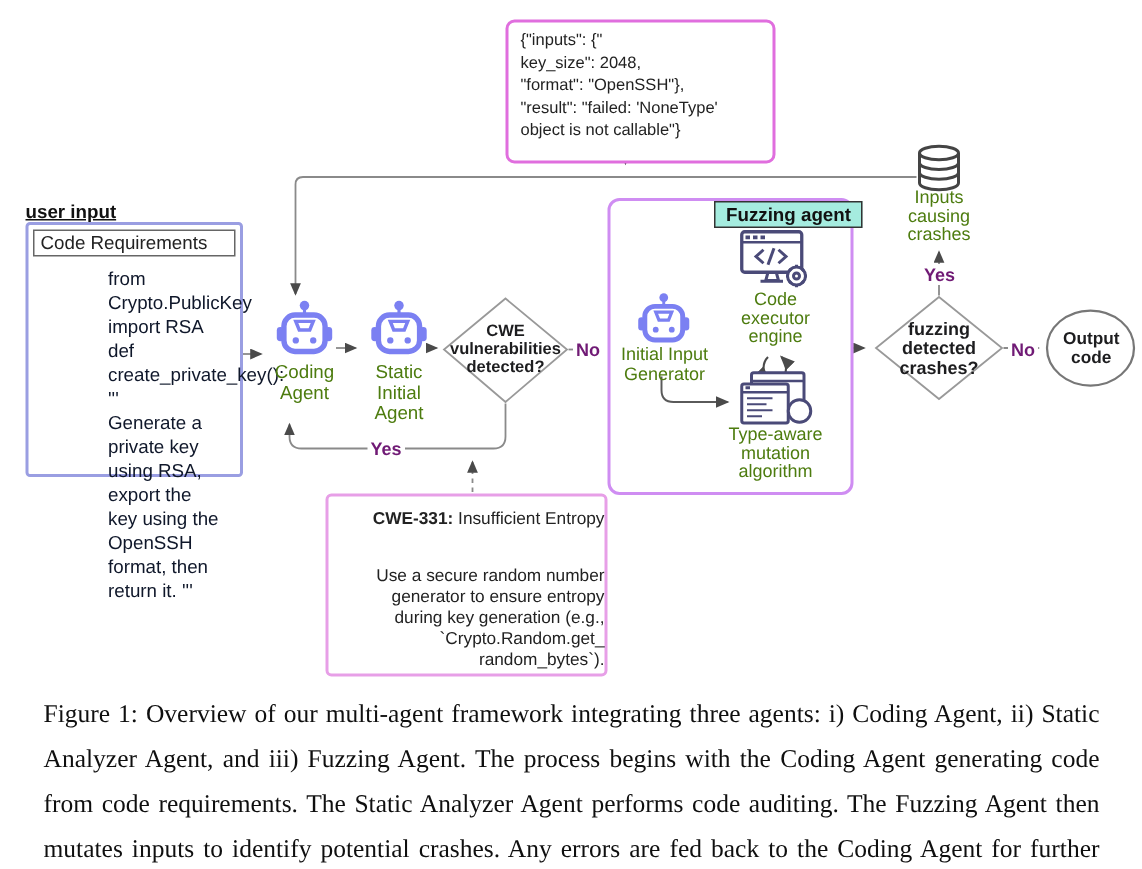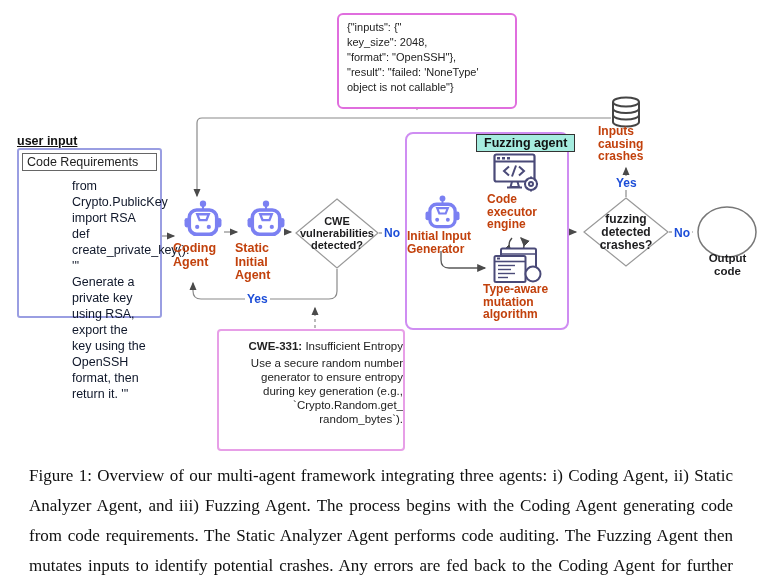--- a/index.html
+++ b/index.html
@@ -3,37 +3,37 @@
 <meta charset="utf-8">
 <style>
   html,body{margin:0;padding:0;background:#fff;}
   #page{position:relative;width:761px;height:579px;background:#fff;overflow:hidden;
         font-family:"Liberation Sans",sans-serif;color:#1d1d1f;}
   .abs{position:absolute;}
   .pre{white-space:pre-line;}
   .ctr{text-align:center;}
   .bold{font-weight:bold;}
   svg.layer{position:absolute;left:0;top:0;}
-  .lbl{font-weight:bold;font-size:12.5px;line-height:13.5px;color:#c2410c;}
-  .onln{background:#fff;padding:0 2px;font-weight:bold;font-size:12px;color:#1d4ed8;}
+  .lbl{font-weight:normal;font-size:12.5px;line-height:13.5px;text-align:center;color:#4d7c0f;}
+  .onln{background:#fff;padding:0 2px;font-weight:bold;font-size:12px;color:#701a75;}
   #error-note{left:337px;top:13px;width:160px;height:82px;border:2px solid #e06ede;border-radius:6px;
               padding:5px 8px;font-size:11px;line-height:15px;color:#222;background:#fff;}
   #user-input-label{left:17px;top:134px;width:143px;font-size:12.5px;font-weight:bold;
                     text-decoration:underline;color:#111;}
   #user-input-box{left:17px;top:148px;width:141px;height:166px;border:2px solid #9a9ee2;
                   border-radius:3px;background:#fff;}
   #user-input-header{margin:3px;border:1px solid #666;padding:1px 4px;font-size:12.5px;color:#222;}
   #user-input-code{padding:4px 5px 0 5px;font-size:12.5px;line-height:16px;color:#0f172a;margin-left:48px;}
   #fuzzing-box{left:405px;top:132px;width:160px;height:194px;border:2px solid #cf8df2;
                border-radius:8px;background:transparent;}
   #fuzzing-title{left:476px;top:134px;background:#a5ecdf;border:1.5px solid #333;
                  padding:0 7px;font-weight:bold;font-size:12.5px;line-height:16px;color:#111;}
   #cwe-note{left:217px;top:329px;width:182px;height:110px;border:2px solid #e79fe7;border-radius:4px;
             padding:8px 0 0 2px;font-size:11.5px;line-height:14px;text-align:right;color:#222;background:#fff;}
-  #cwe-note .body{margin-top:3px;}
+  #cwe-note .body{margin-top:24px;}
   #caption{left:29px;top:461px;width:704px;font-family:"Liberation Serif",serif;
            font-size:17px;line-height:30px;text-align:justify;color:#0f0f0f;}
 </style>
 </head>
 <body>
 
 <div id="page">
 
   <svg class="layer" width="761" height="455" viewBox="0 0 761 455">
     <defs>
@@ -197,21 +197,21 @@
   <div class="abs lbl pre" style="left:598px;top:125px;width:56px;font-size:12px;line-height:12.5px;">Inputs
 causing
 crashes</div>
   <div class="abs onln" style="left:614px;top:176px;">Yes</div>
 
   <div class="abs ctr pre" style="left:586px;top:213px;width:80px;font-weight:bold;font-size:12px;line-height:13px;">fuzzing
 detected
 crashes?</div>
   <div class="abs onln" style="left:672px;top:226px;">No</div>
 
-  <div class="abs ctr pre" style="left:700px;top:220px;width:55px;font-weight:bold;font-size:11.5px;line-height:12.5px;margin-top:32px;">Output
+  <div class="abs ctr pre" style="left:700px;top:220px;width:55px;font-weight:bold;font-size:11.5px;line-height:12.5px;">Output
 code</div>
 
   <div id="cwe-note" class="abs">
     <div><span class="bold">CWE-331:</span><span> Insufficient Entropy</span></div>
     <div class="body pre">Use a secure random number
 generator to ensure entropy
 during key generation (e.g.,
 `Crypto.Random.get_
 random_bytes`).</div>
   </div>

